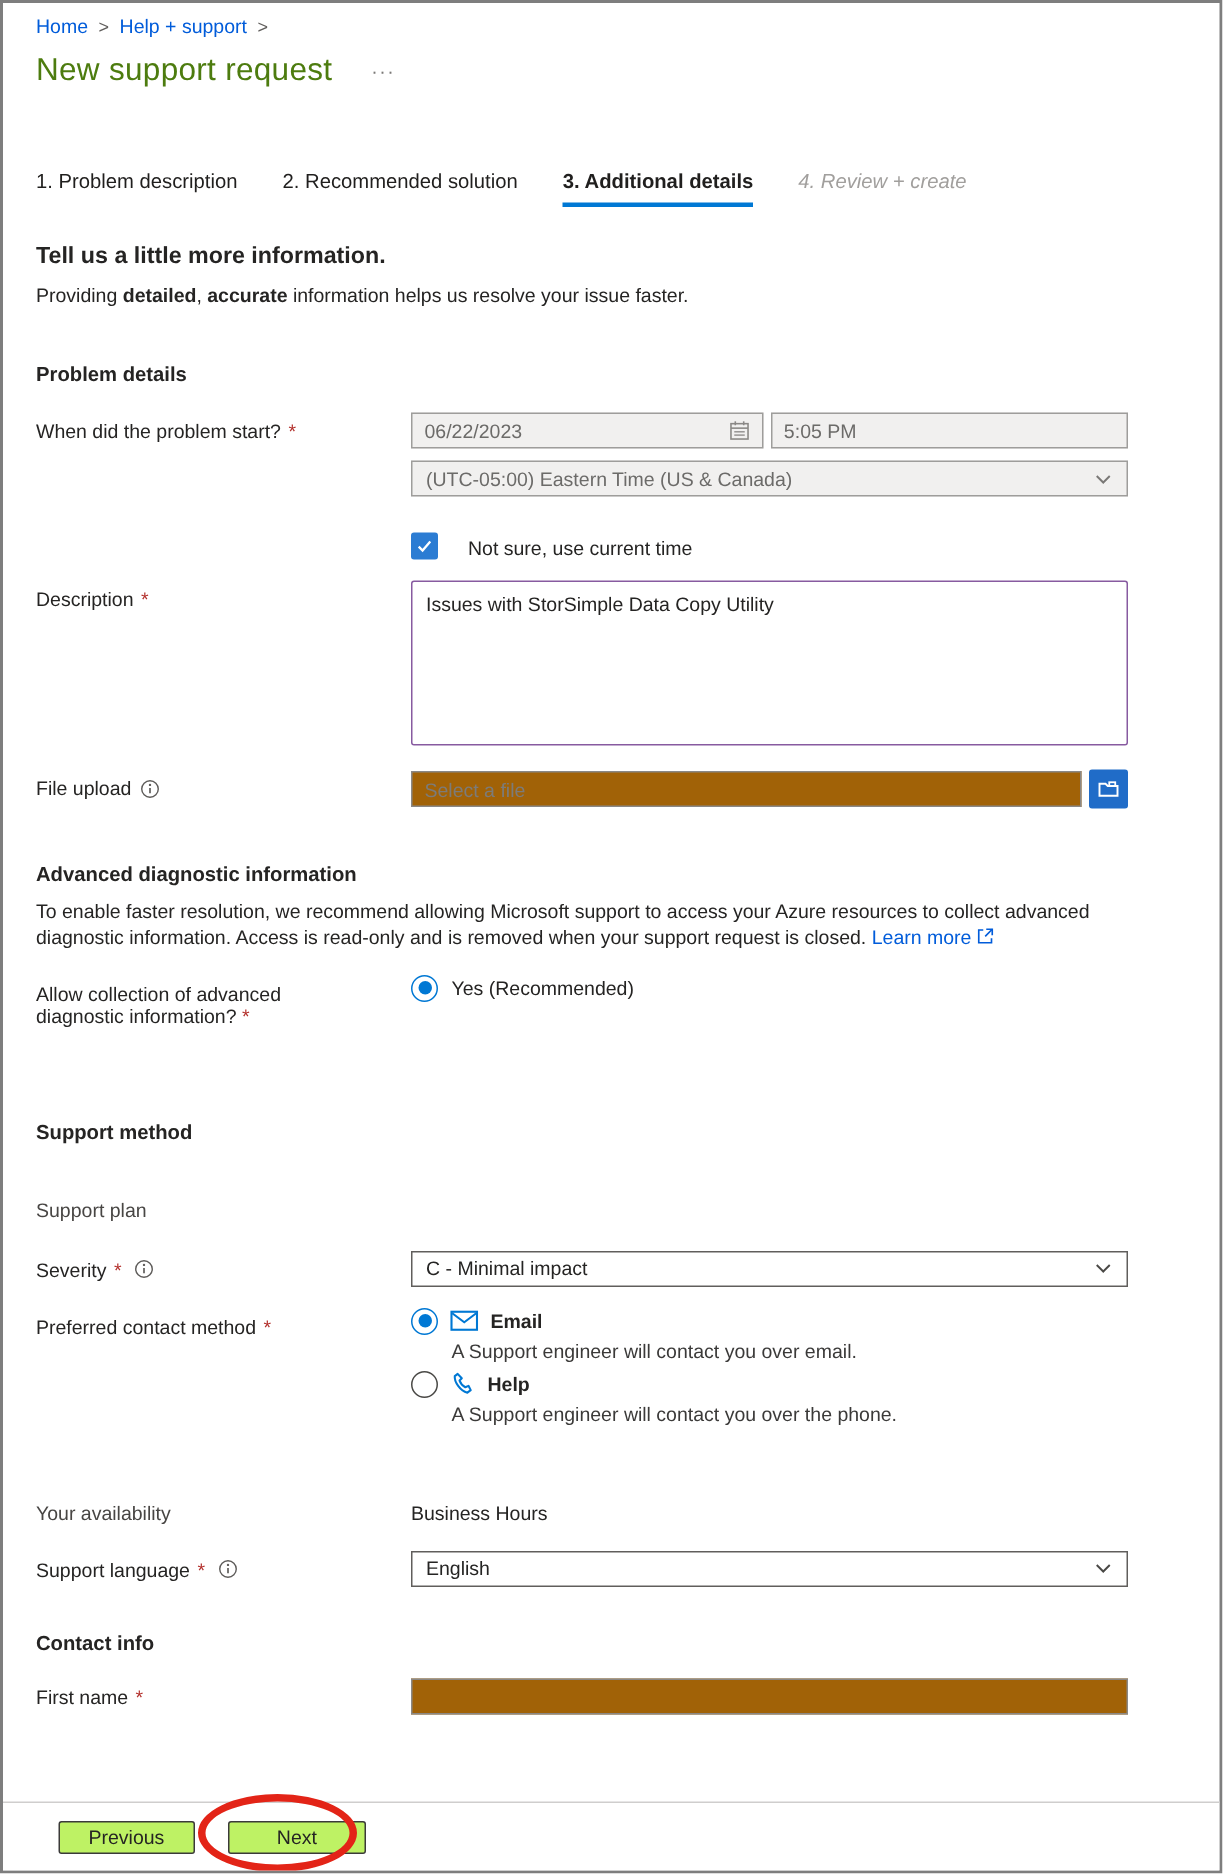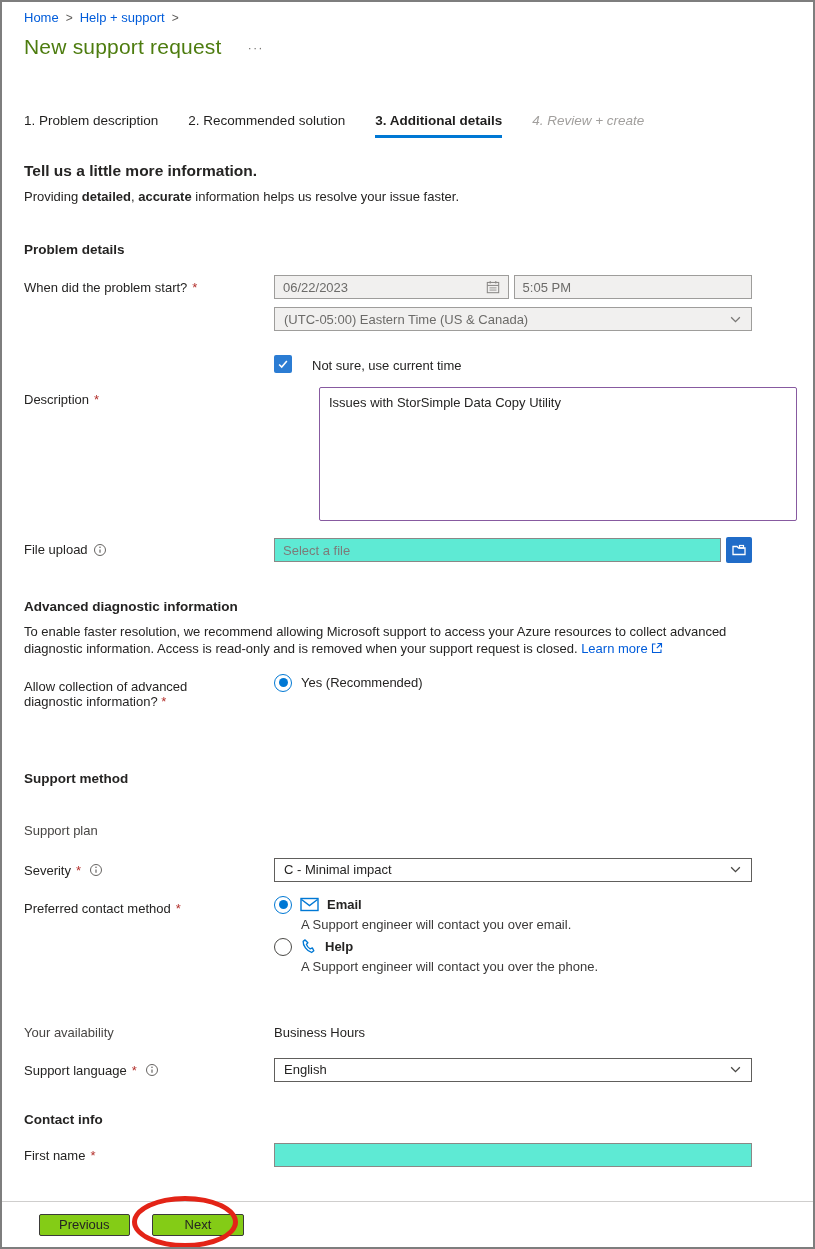--- a/index.html
+++ b/index.html
@@ -54,28 +54,28 @@
 
   .selectbox { height:24px; border:1px solid #605e5c; background:#fff; color:#252423;
        display:flex; align-items:center; justify-content:space-between; padding:0 9px; cursor:pointer; }
   .selectbox.disabled { background:#f1f0ef; border-color:#9e9d9b; color:#6c6b69; cursor:default; }
 
   .checkbox-row { margin-top:24px; display:flex; align-items:flex-end; gap:20px; cursor:pointer; }
   .checkbox { width:18px; height:18px; background:#2b7cd3; border-radius:2px;
        display:flex; align-items:center; justify-content:center; flex:0 0 18px; }
 
   textarea.desc {
-    width:478px; height:134px; resize:none; border:1.5px solid #875aa0; border-radius:2px;
-    padding:7px 9px; font-family:inherit; font-size:13px; color:#252423; outline:none; display:block;margin-left:45px;
+    width:478px; height:110px; resize:none; border:1.5px solid #875aa0; border-radius:2px;
+    padding:7px 9px; font-family:inherit; font-size:13px; color:#252423; outline:none; display:block;
   }
 
   .file-row .field-col { display:flex; align-items:center; gap:5px; }
   .file-input { width:451px; }
   .file-input::placeholder { color:#7c7b79; }
-  input.real { height:24px; border:1px solid #8a8886; background:#5eead4; color:#252423;
+  input.real { height:24px; border:1px solid #8a8886; background:#a16207; color:#252423;
        font-size:13px; padding:0 8px; font-family:inherit; }
   .folder-btn { width:26px; height:26px; background:#206cc8; border:none; border-radius:2px;
        display:flex; align-items:center; justify-content:center; cursor:pointer; }
 
   .para { margin-top:10px; max-width:732px; line-height:1.3; }
   .para a { color:#015cda; text-decoration:none; cursor:pointer; }
 
   
   .radio-group { display:flex; flex-direction:column; gap:8px; }
   .radio-line { display:flex; align-items:center; gap:9px; cursor:pointer; }
@@ -85,21 +85,21 @@
   .radio.on .dot { width:9px; height:9px; border-radius:50%; background:#0078d4; }
 
   .contact-option { margin-bottom:6px; }
   .contact-head { display:flex; align-items:center; gap:8px; cursor:pointer; }
   .contact-head .opt-label { font-weight:700; }
   .contact-desc { margin-left:27px; margin-top:3px; color:#3b3a39; }
 
   
   .footer { position:absolute; left:0; right:0; bottom:0; height:46px; background:#fff;
       border-top:1px solid #cfcecd; display:flex; align-items:center; padding-left:37px; gap:22px; }
-  .btn { height:22px; padding:0 19px; background:#84cc16; border:1px solid #3b3a39; border-radius:2px;
+  .btn { height:22px; padding:0 19px; background:#bef264; border:1px solid #3b3a39; border-radius:2px;
       font-size:13px; color:#252423; font-family:inherit; cursor:pointer; }
   .btn.next { padding:0 32px; }
 
   .annotation-ellipse { position:absolute; left:130px; top:1194px; width:106px; height:52px;
       border:5px solid #e32417; border-radius:50%; pointer-events:none; z-index:5; }
 
   .mt14{margin-top:14px;} .mt16{margin-top:16px;} .mt18{margin-top:18px;} .mt20{margin-top:20px;} .mt30{margin-top:30px;} .mt32{margin-top:32px;} .mt36{margin-top:36px;}
   .mt38{margin-top:38px;} .mt40{margin-top:40px;} .mt62{margin-top:62px;}
 
   svg { display:block; }

